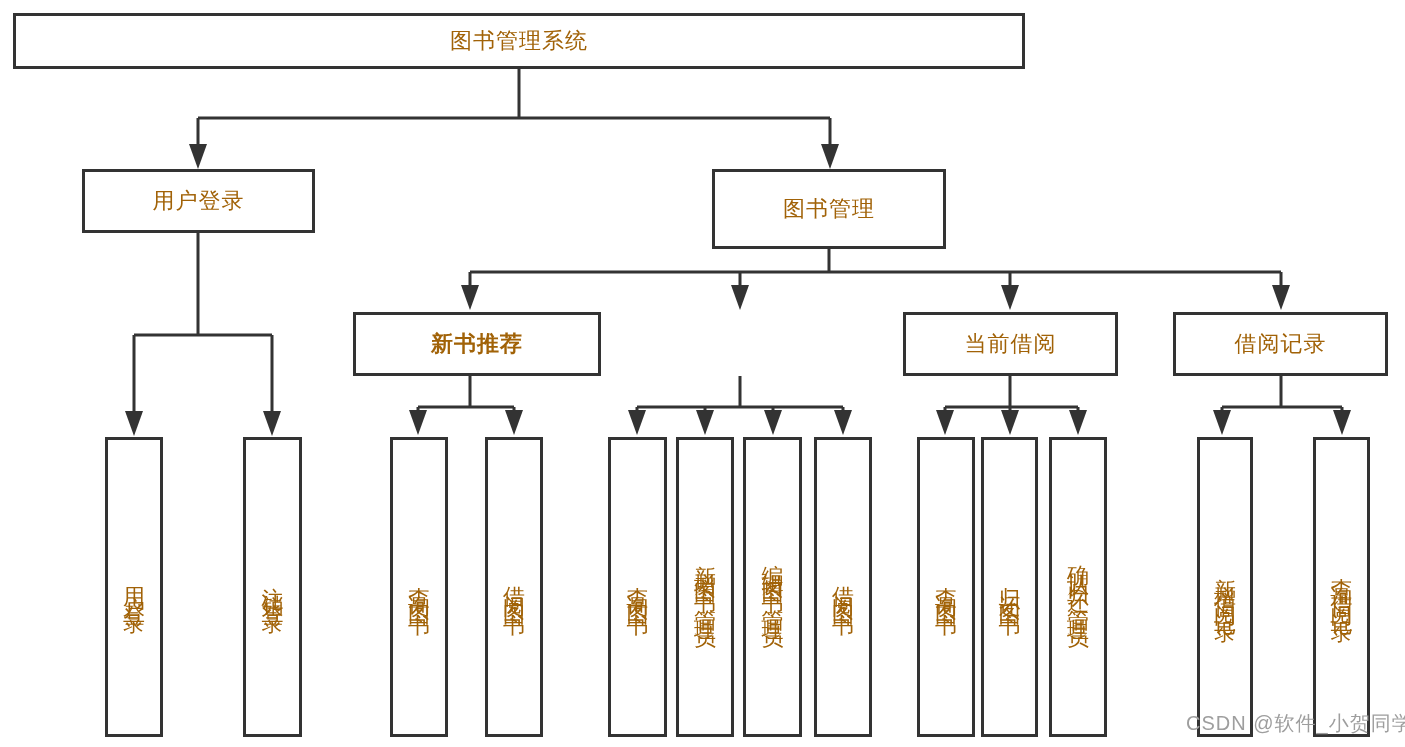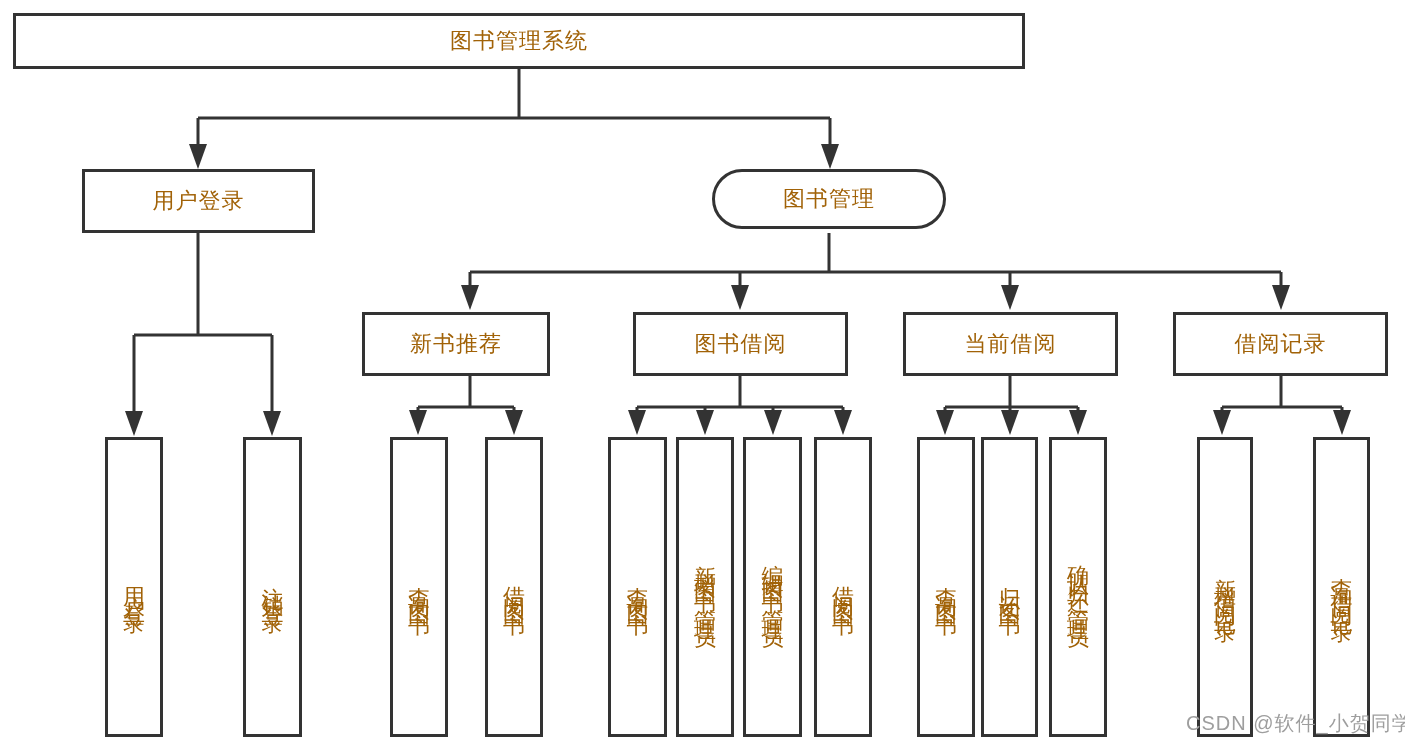--- a/index.html
+++ b/index.html
@@ -91,29 +91,26 @@
     </g>
   </svg>
 
   <div class="node hbox" style="left:13px; top:13px; width:1012px; height:56px;">
     <span class="label">图书管理系统</span>
   </div>
 
   <div class="node hbox" style="left:82px; top:169px; width:233px; height:64px;">
     <span class="label">用户登录</span>
   </div>
-  <div class="node hbox" style="left:712px; top:169px; width:234px; height:60px;border-radius:31px;">
+  <div class="node hbox" style="left:712px; top:169px; width:234px; height:80px;">
     <span class="label">图书管理</span>
   </div>
 
-  <div class="node hbox" style="left:362px; top:312px; width:188px; height:64px;">
+  <div class="node hbox" style="left:353px; top:312px; width:248px; height:64px;font-weight:bold;">
     <span class="label">新书推荐</span>
-  </div>
-  <div class="node hbox" style="left:633px; top:312px; width:215px; height:64px;">
-    <span class="label">图书借阅</span>
   </div>
   <div class="node hbox" style="left:903px; top:312px; width:215px; height:64px;">
     <span class="label">当前借阅</span>
   </div>
   <div class="node hbox" style="left:1173px; top:312px; width:215px; height:64px;">
     <span class="label">借阅记录</span>
   </div>
 
   <div class="node vbox" style="left:105px; top:437px; width:58px; height:300px;">
     <span class="label">用户登录</span>

